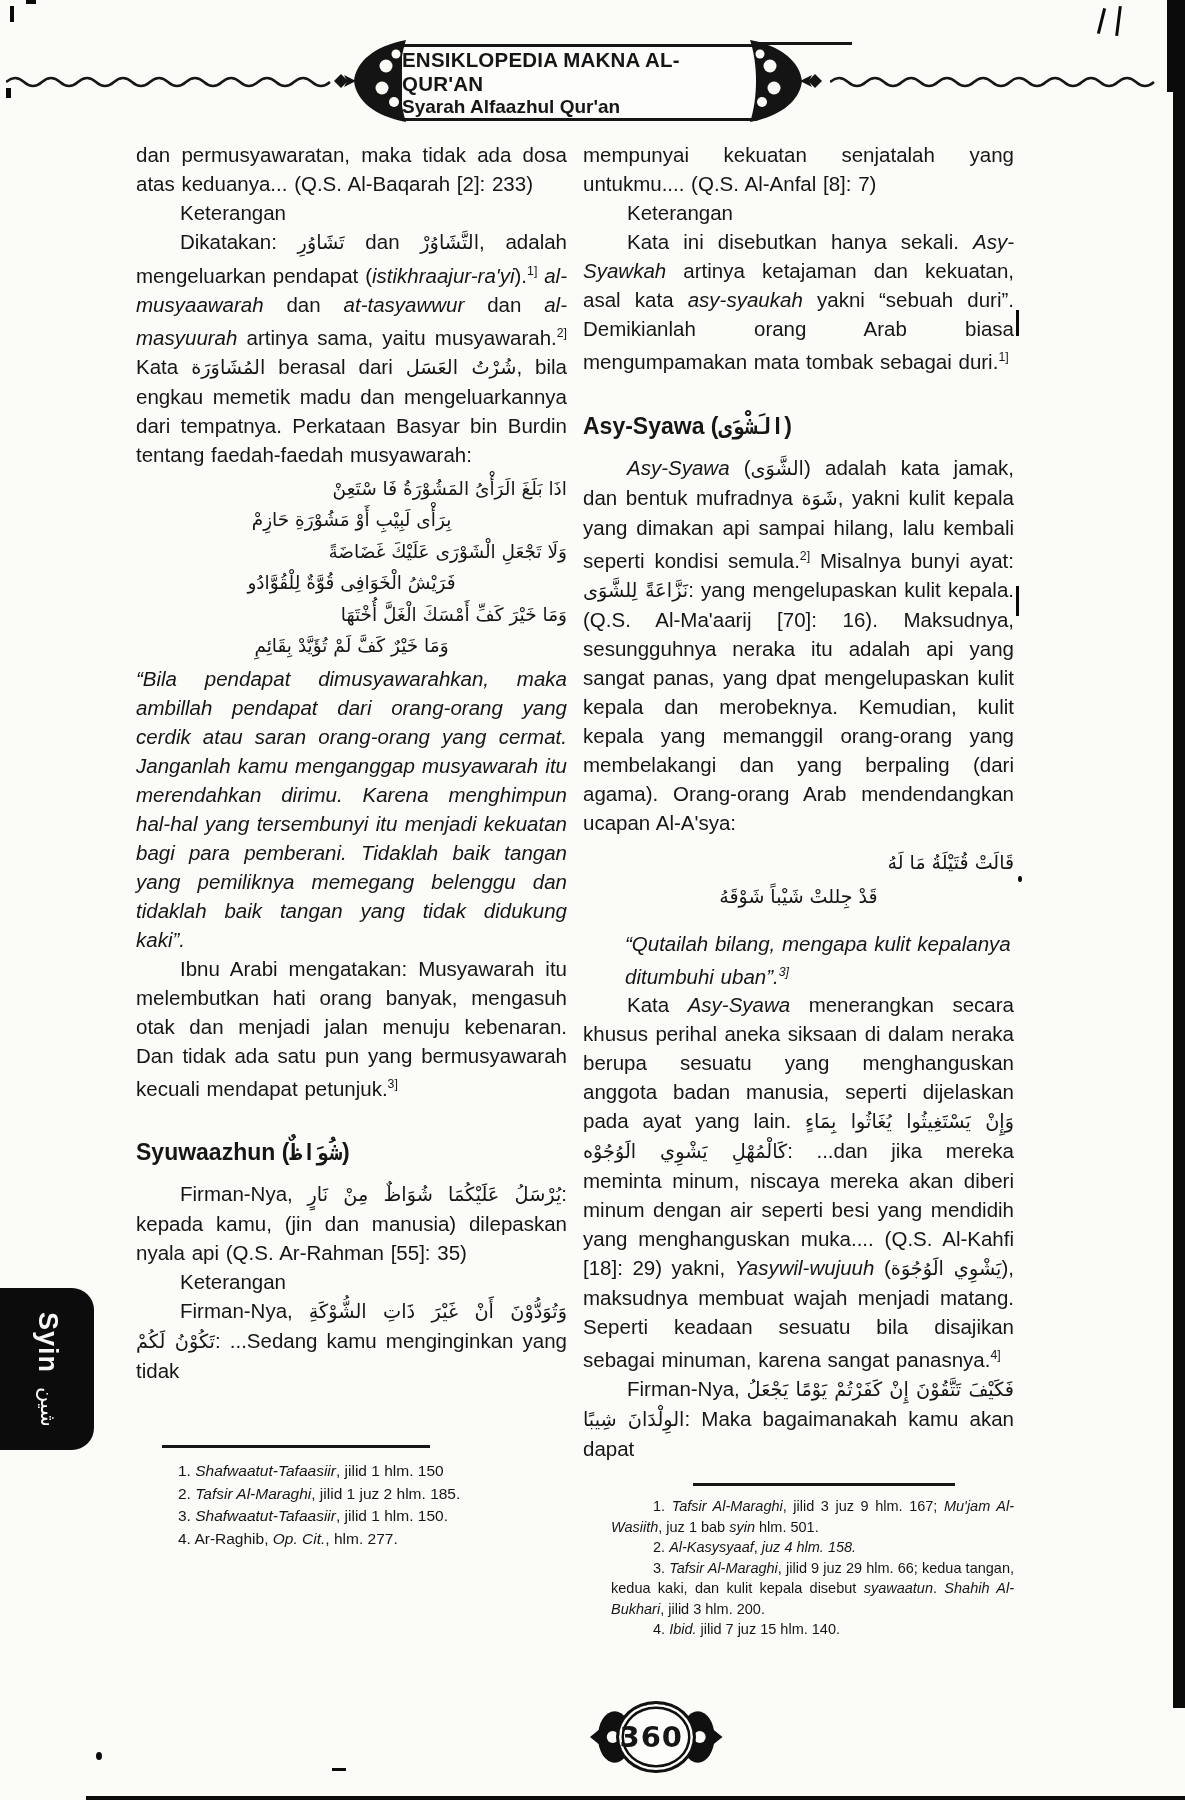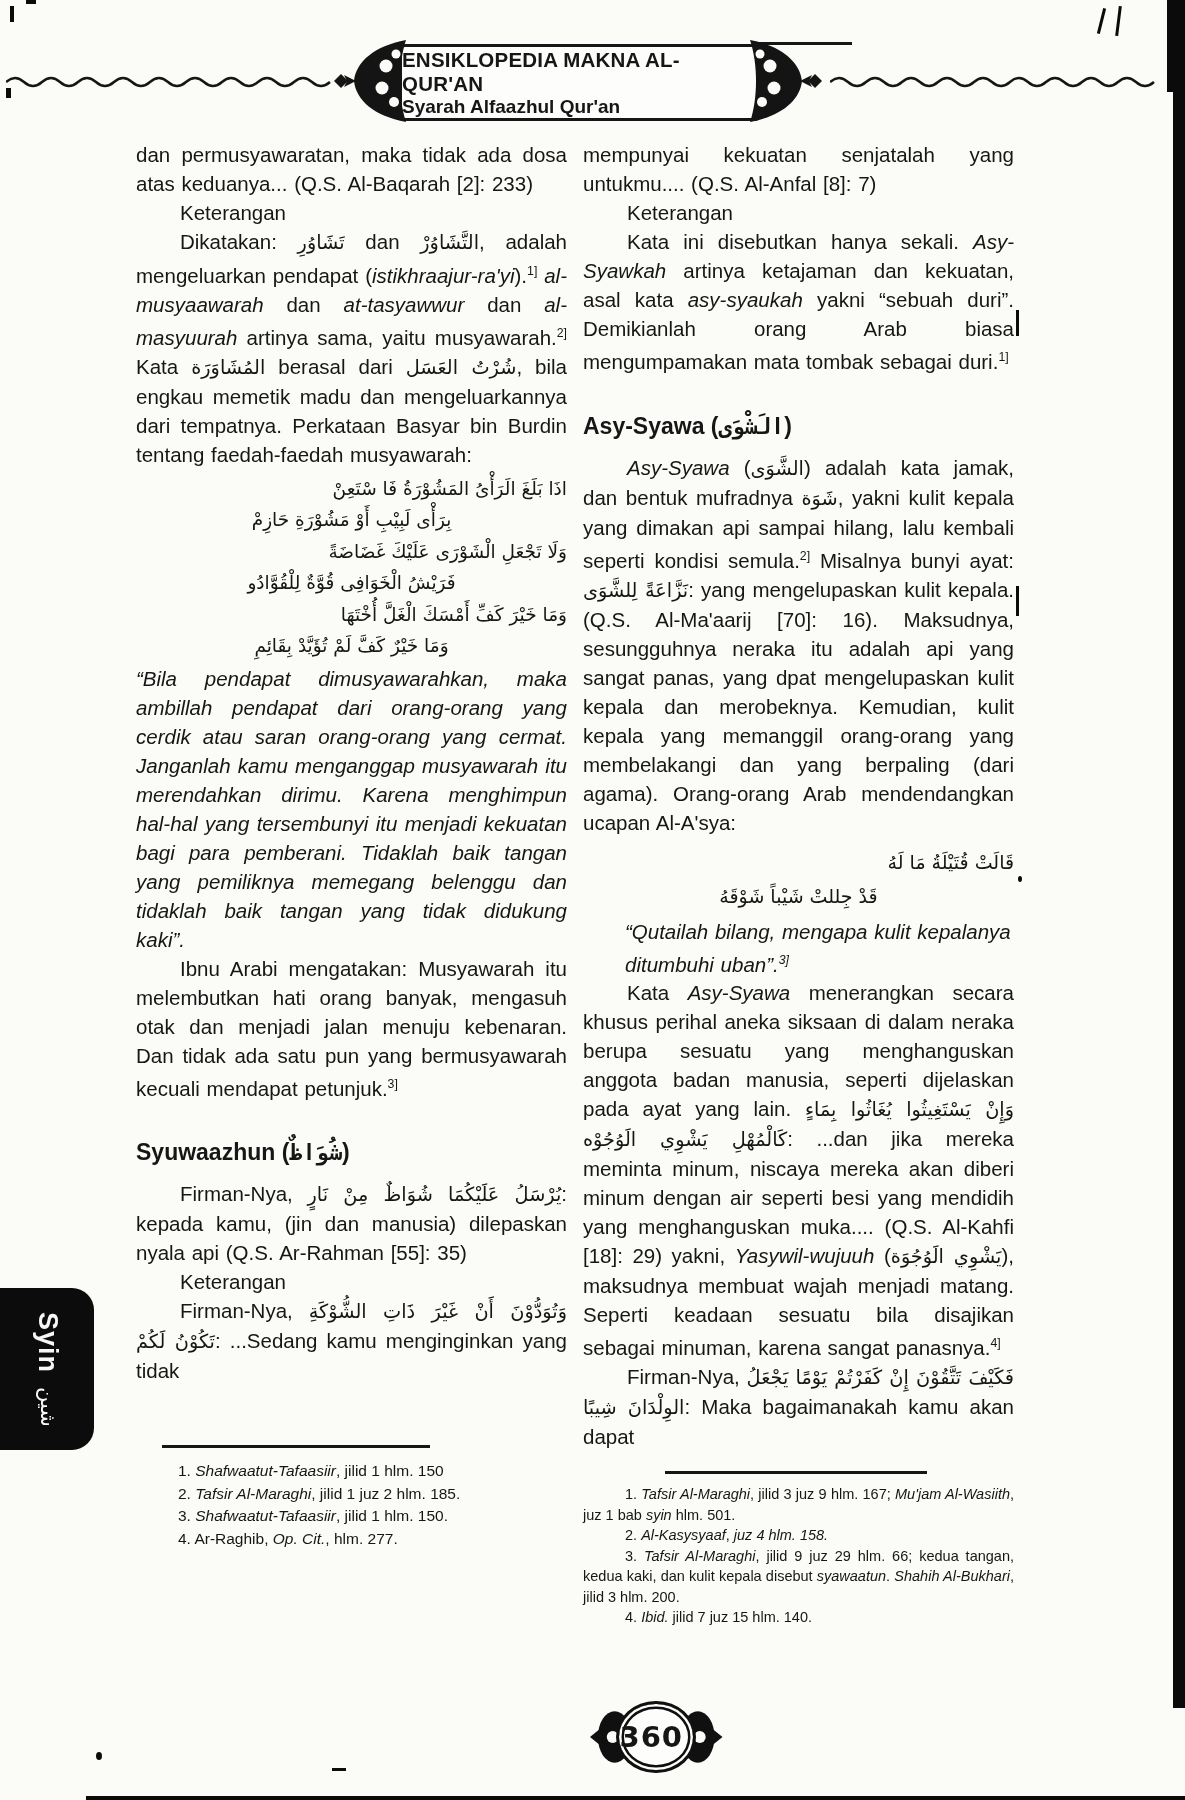--- a/index.html
+++ b/index.html
@@ -26,28 +26,28 @@
   h3{margin:36px 0 10px 0;font-size:23px;font-weight:700;line-height:28px;}
   h3 .seg-ar{font-size:.95em;font-family:Liberation Mono, monospace;}
   .seg-i{font-style:italic;}
   .seg-ar{font-family:"DejaVu Sans",sans-serif;font-size:.94em;}
   .seg-sup{font-size:.6em;vertical-align:super;}
   .poem{margin:4px 0 2px 0;}
   .pl{font-family:"DejaVu Sans",sans-serif;font-size:18.5px;line-height:31.5px;direction:rtl;}
   .pr{text-align:right;}
   .pc{text-align:center;}
   .quote{font-style:italic;margin-top:1px;}
-  .verse{margin:8px 0 4px 0;}
+  .verse{margin:8px 0 16px 0;}
   .vl{font-family:"DejaVu Sans",sans-serif;font-size:19px;line-height:34px;direction:rtl;}
   .rquote{font-style:italic;text-align:left;padding-left:42px;}
   
   .fnblock{margin-top:60px;}
   .fnrule{width:268px;height:3px;background:#161616;margin:0 0 12px 26px;}
   .fn{font-size:15.5px;line-height:22.5px;text-indent:42px;text-align:left;word-spacing:normal;}
-  .fnblock-r{margin-top:20px;}
+  .fnblock-r{margin-top:20px;margin-left:28px;}
   .fnblock-r .fnrule{width:262px;margin-left:82px;margin-bottom:10px;}
   .fnblock-r .fn{font-size:14.5px;line-height:20.5px;text-align:justify;}
   
   .tab{position:absolute;left:0;top:1288px;width:94px;height:162px;background:#0c0c0c;
        border-radius:0 22px 22px 0;display:flex;align-items:center;justify-content:center;}
   .tab-inner{writing-mode:vertical-rl;text-orientation:mixed;color:#f7f7f7;font-weight:700;
              font-size:27px;letter-spacing:1px;}
   .tab-ar{font-family:"DejaVu Sans",sans-serif;font-size:21px;font-weight:400;}
   .tab-gap{display:inline-block;inline-size:14px;}
   

